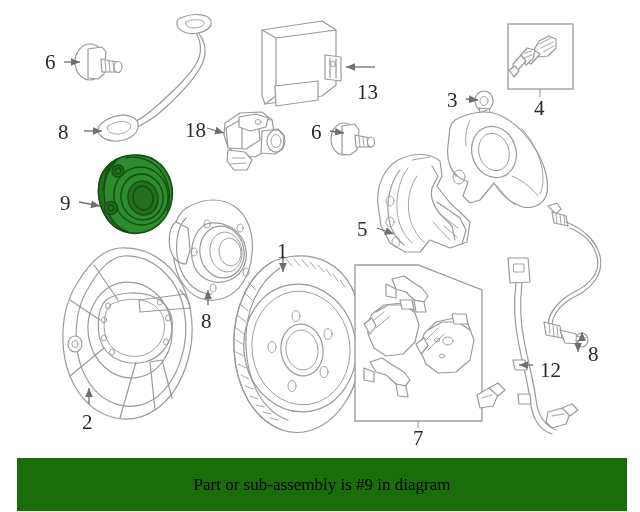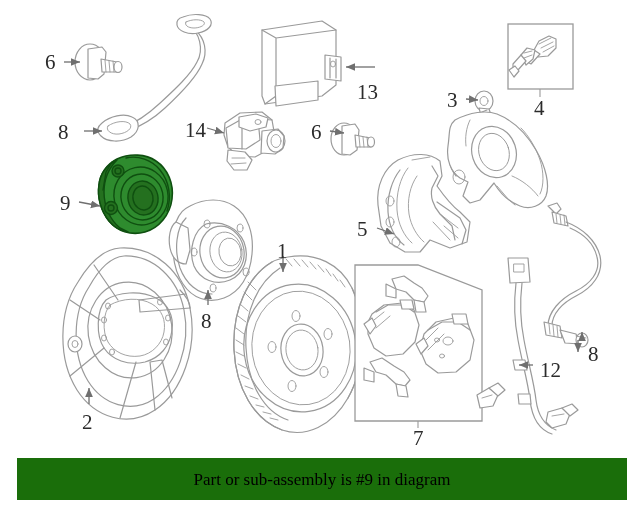--- a/index.html
+++ b/index.html
@@ -28,21 +28,21 @@
     font-size: 21px;
     color: #2b2b2b;
     line-height: 1;
     white-space: nowrap;
   }
   #notice-banner {
     position: absolute;
     left: 17px;
     top: 458px;
     width: 610px;
-    height: 42px;
+    height: 53px;
     background: #1a6e0a;
     display: flex;
     flex-direction: column;
     align-items: center;
     justify-content: center;
     box-sizing: border-box;
   }
   #notice-banner .banner-line {
     font-family: "Liberation Serif", serif;
     font-size: 17px;
@@ -357,19 +357,19 @@
   <div class="callout-label" style="left:357px; top:219px;">5</div>
   <div class="callout-label" style="left:45px;  top:52px;">6</div>
   <div class="callout-label" style="left:311px; top:122px;">6</div>
   <div class="callout-label" style="left:413px; top:428px;">7</div>
   <div class="callout-label" style="left:201px; top:311px;">8</div>
   <div class="callout-label" style="left:60px;  top:193px;">9</div>
   <div class="callout-label" style="left:58px;  top:122px;">8</div>
   <div class="callout-label" style="left:588px; top:344px;">8</div>
   <div class="callout-label" style="left:540px; top:360px;text-align:right;">12</div>
   <div class="callout-label" style="left:357px; top:58px;margin-top:24px;">13</div>
-  <div class="callout-label" style="left:185px; top:120px;">14</div>
+  <div class="callout-label" style="left:185px; top:120px;">18</div>
 
   <div id="notice-banner">
     <div class="banner-line">Part or sub-assembly is #9 in diagram</div>
   </div>
 
 </div>
 
 </body></html>

